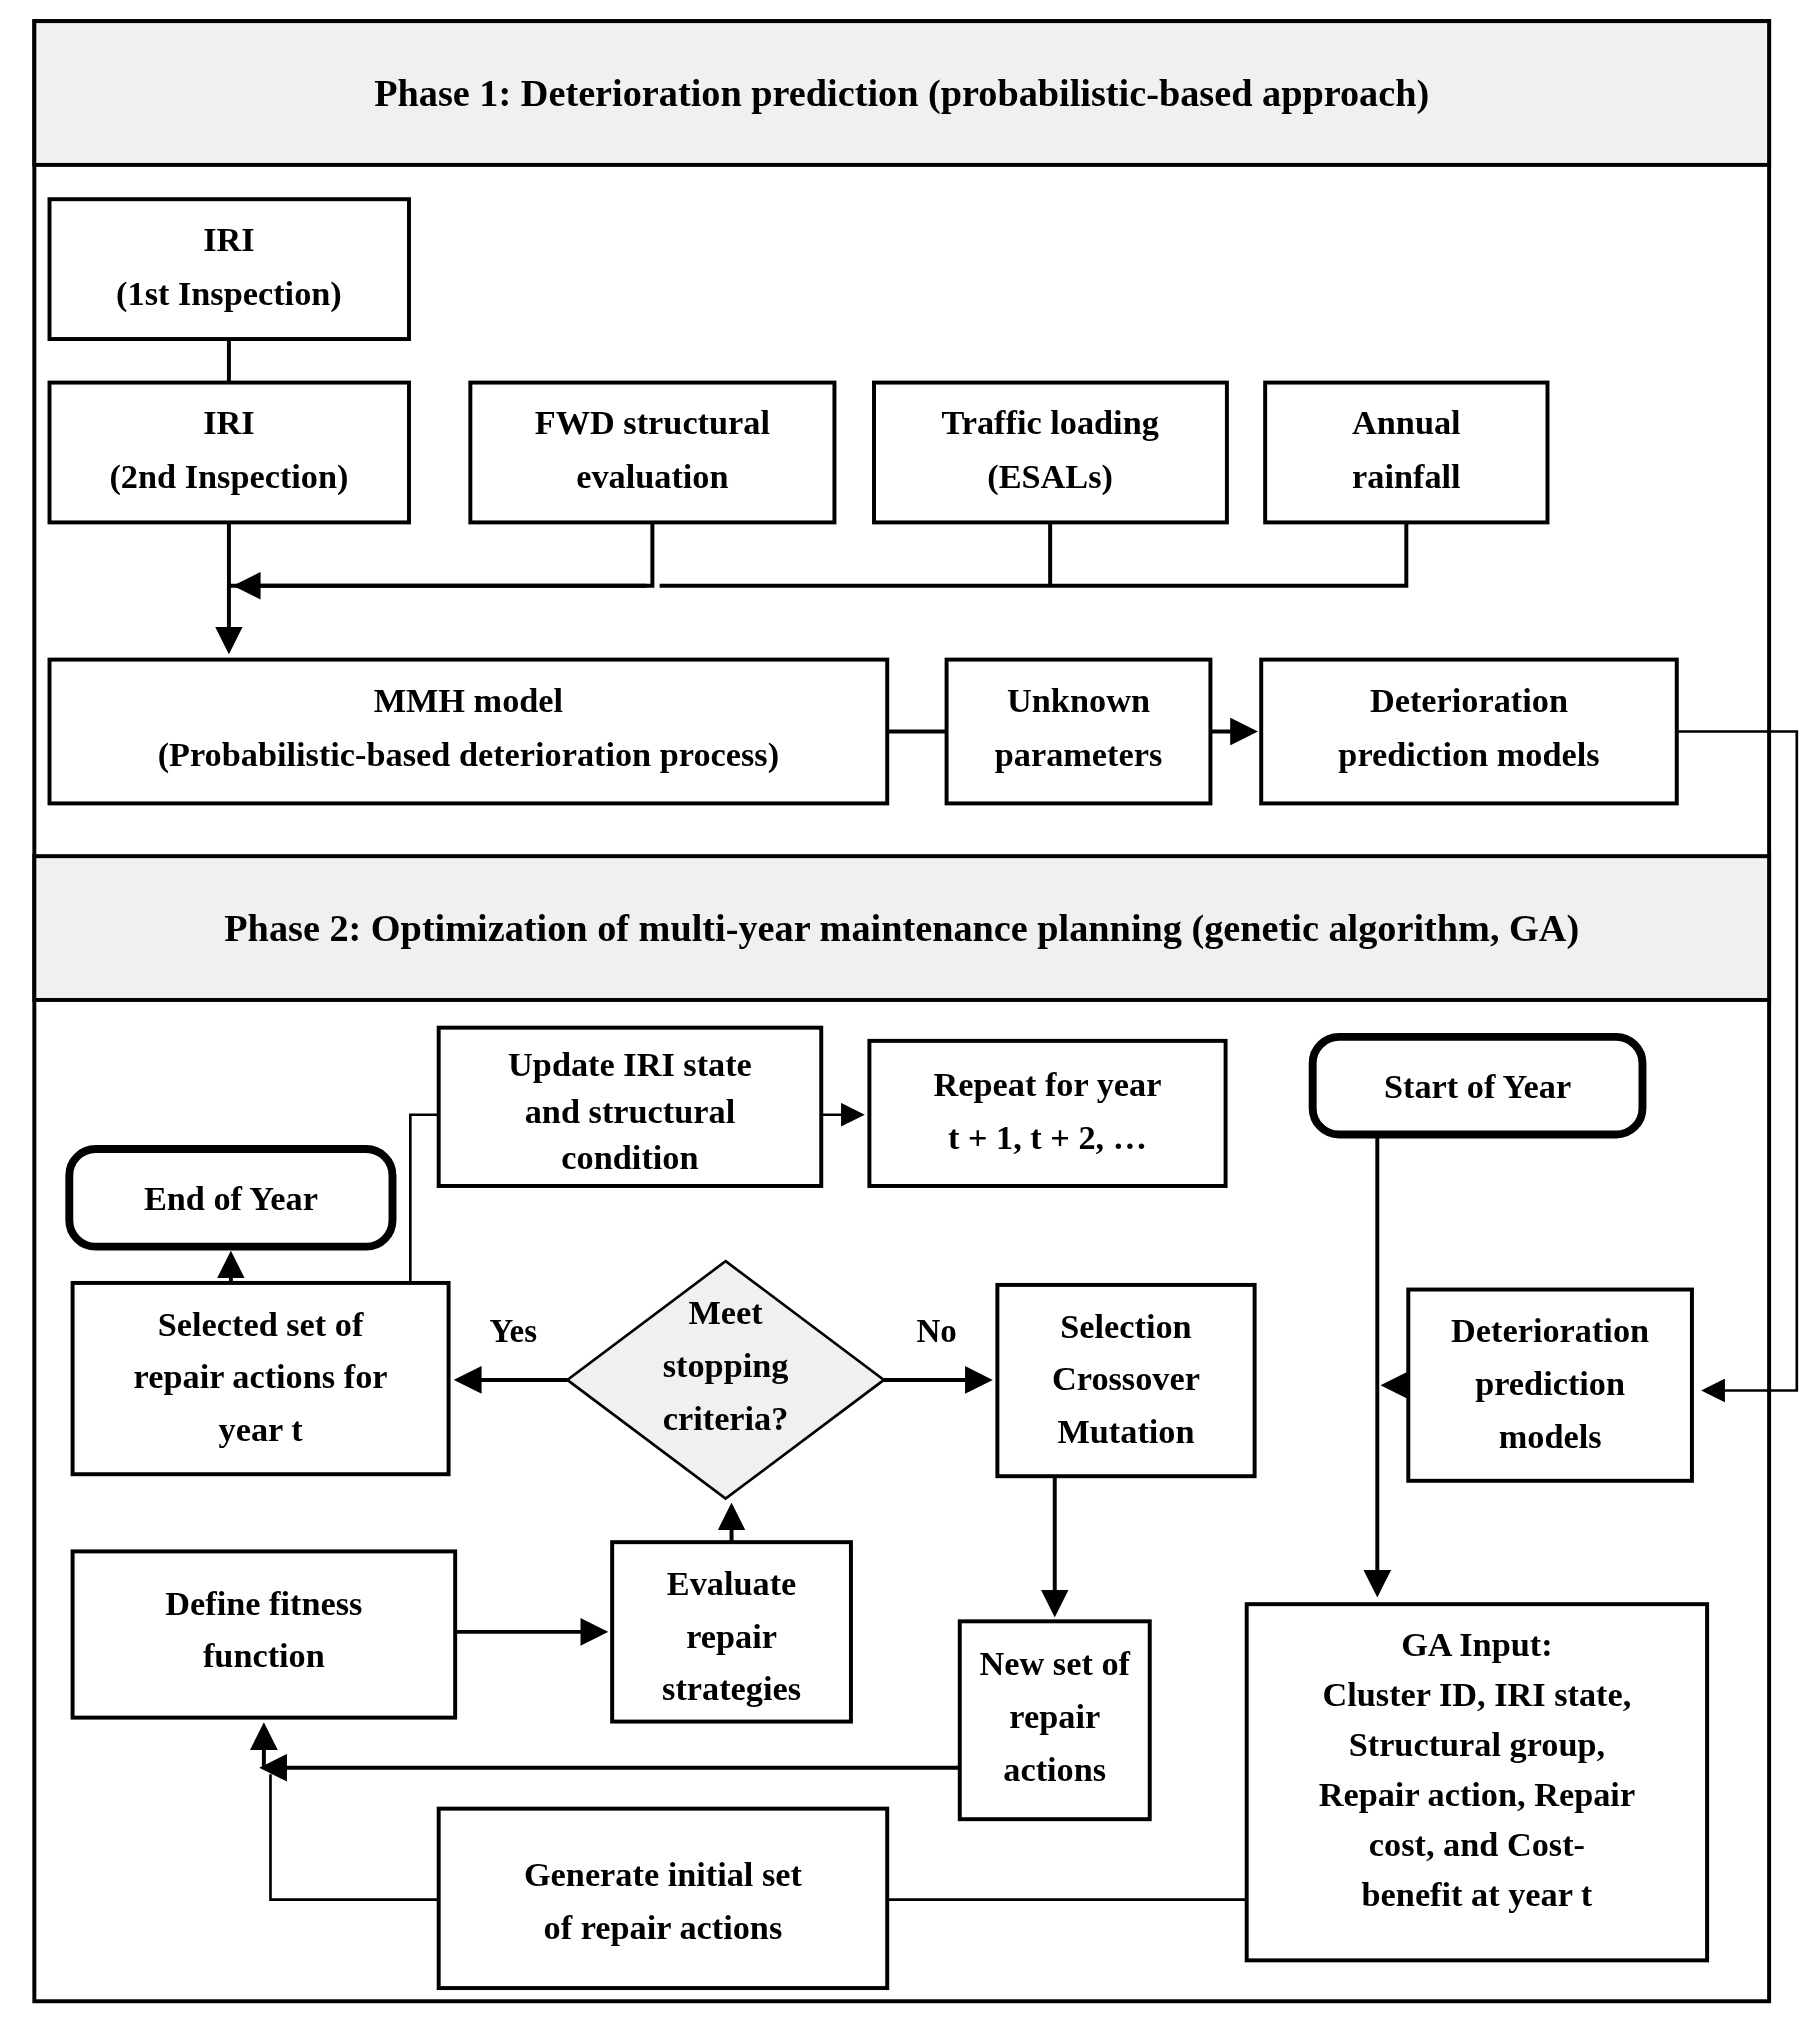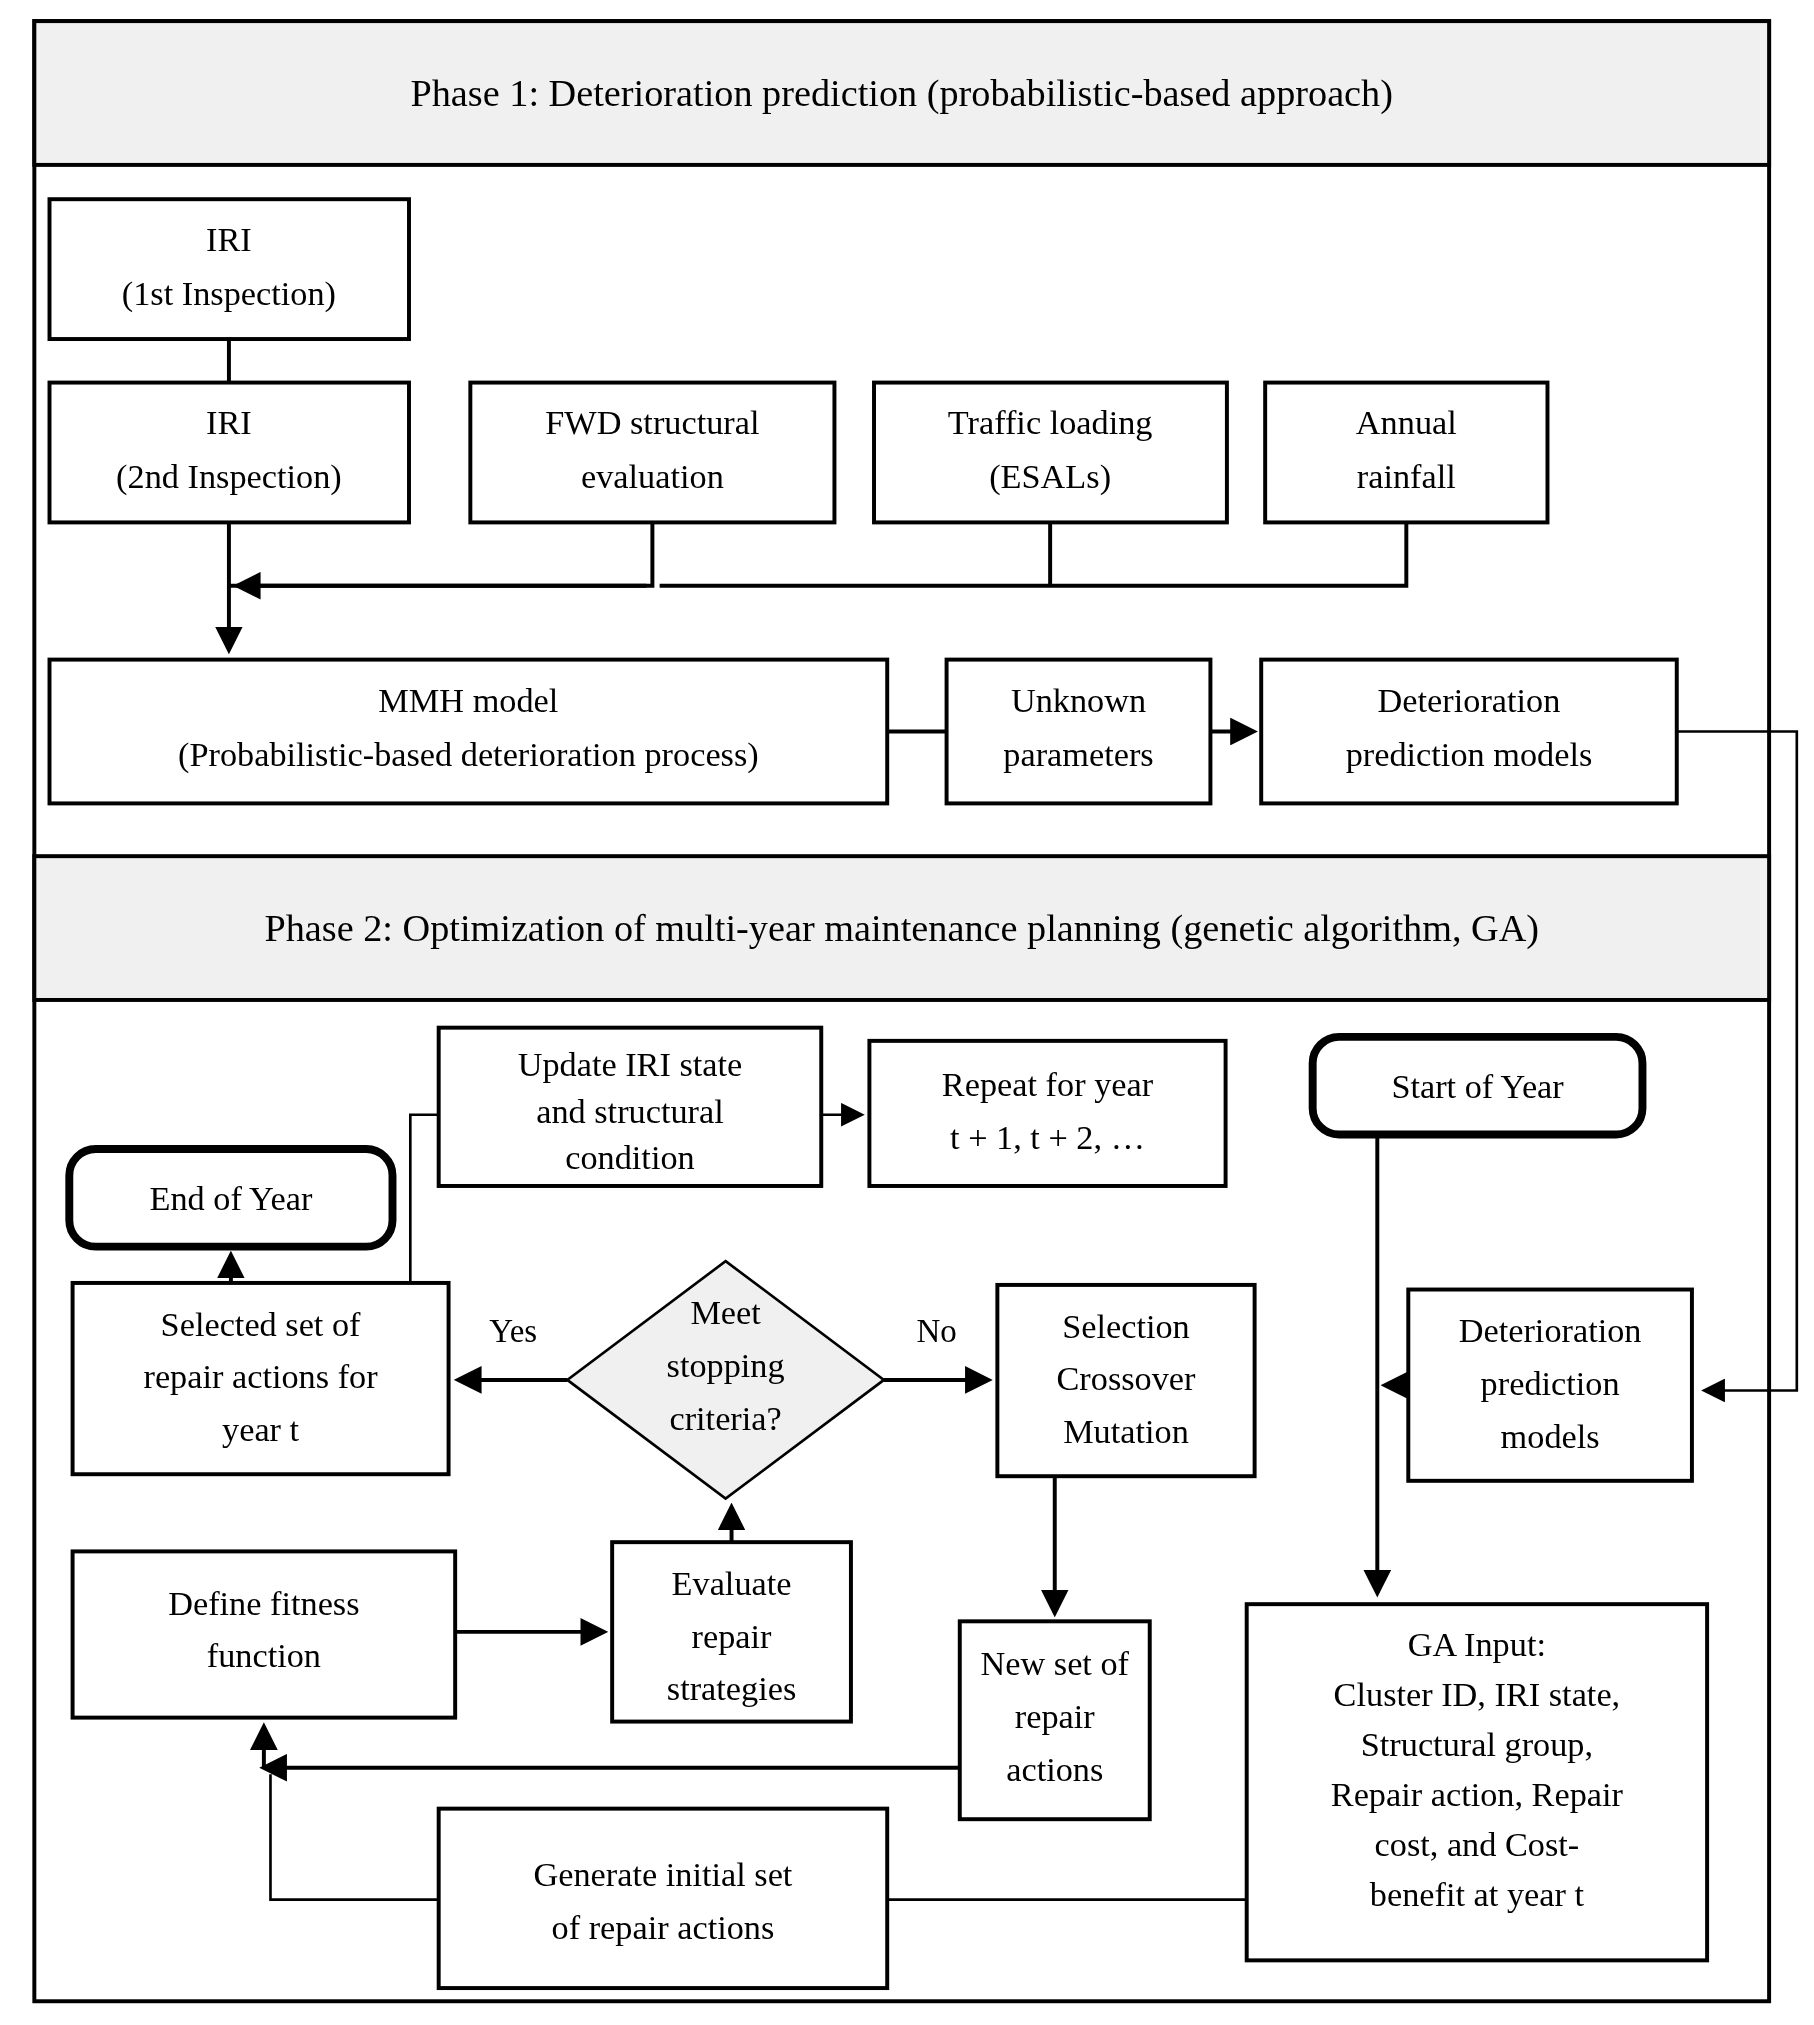--- a/index.html
+++ b/index.html
@@ -1,17 +1,17 @@
 <!DOCTYPE html>
 <html style="font-size:10.6px"><head>
 <meta charset="utf-8">
 <style>
   html,body{margin:0;padding:0;background:#ffffff;}
   body{font-family:"Liberation Serif", serif;}
-  #stage{position:relative;width:1814px;height:2025px;background:#fff;}
+  #stage{position:relative;width:1814px;height:2025px;background:#fff;font-weight:bold;}
   svg{display:block;}
   .boxtext{font-family:"Liberation Serif", serif;font-size:52px;fill:#000;text-anchor:middle;}
   .phasetext{font-family:"Liberation Serif", serif;font-size:58px;fill:#000;text-anchor:middle;}
   .edgelabel{font-family:"Liberation Serif", serif;font-size:50px;fill:#000;text-anchor:middle;}
   .nodebox{fill:#ffffff;stroke:#000000;stroke-width:6;}
   .nodebox-round{fill:#ffffff;stroke:#000000;stroke-width:12;}
   .bandbox{fill:#f0f0f0;stroke:#000000;stroke-width:6;}
   .framebox{fill:none;stroke:#000000;stroke-width:6;}
   .diamond{fill:#f0f0f0;stroke:#000000;stroke-width:4;}
   .conn{stroke:#000000;stroke-width:6;fill:none;}

